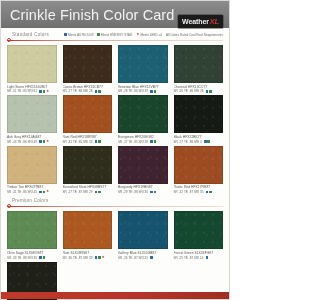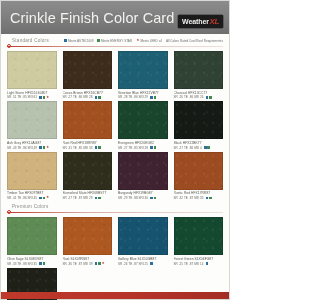--- a/index.html
+++ b/index.html
@@ -12,21 +12,21 @@
   #page{
     width:230px;height:300px;position:relative;
     background:#fdfdfb;
     box-sizing:border-box;
     border:1px solid #d8d8d4;
   }
 
   
   .header{
     position:relative;
-    height:33px;
+    height:27px;
     background:linear-gradient(180deg,#8c8c8c 0%,#7d7d7d 55%,#6f6f6f 100%);
     display:flex;align-items:center;
     padding-left:9px;
     box-sizing:border-box;
   }
   .header-title{
     color:#f2f2f0;
     font-size:14.5px;
     font-weight:400;
     letter-spacing:0.1px;

